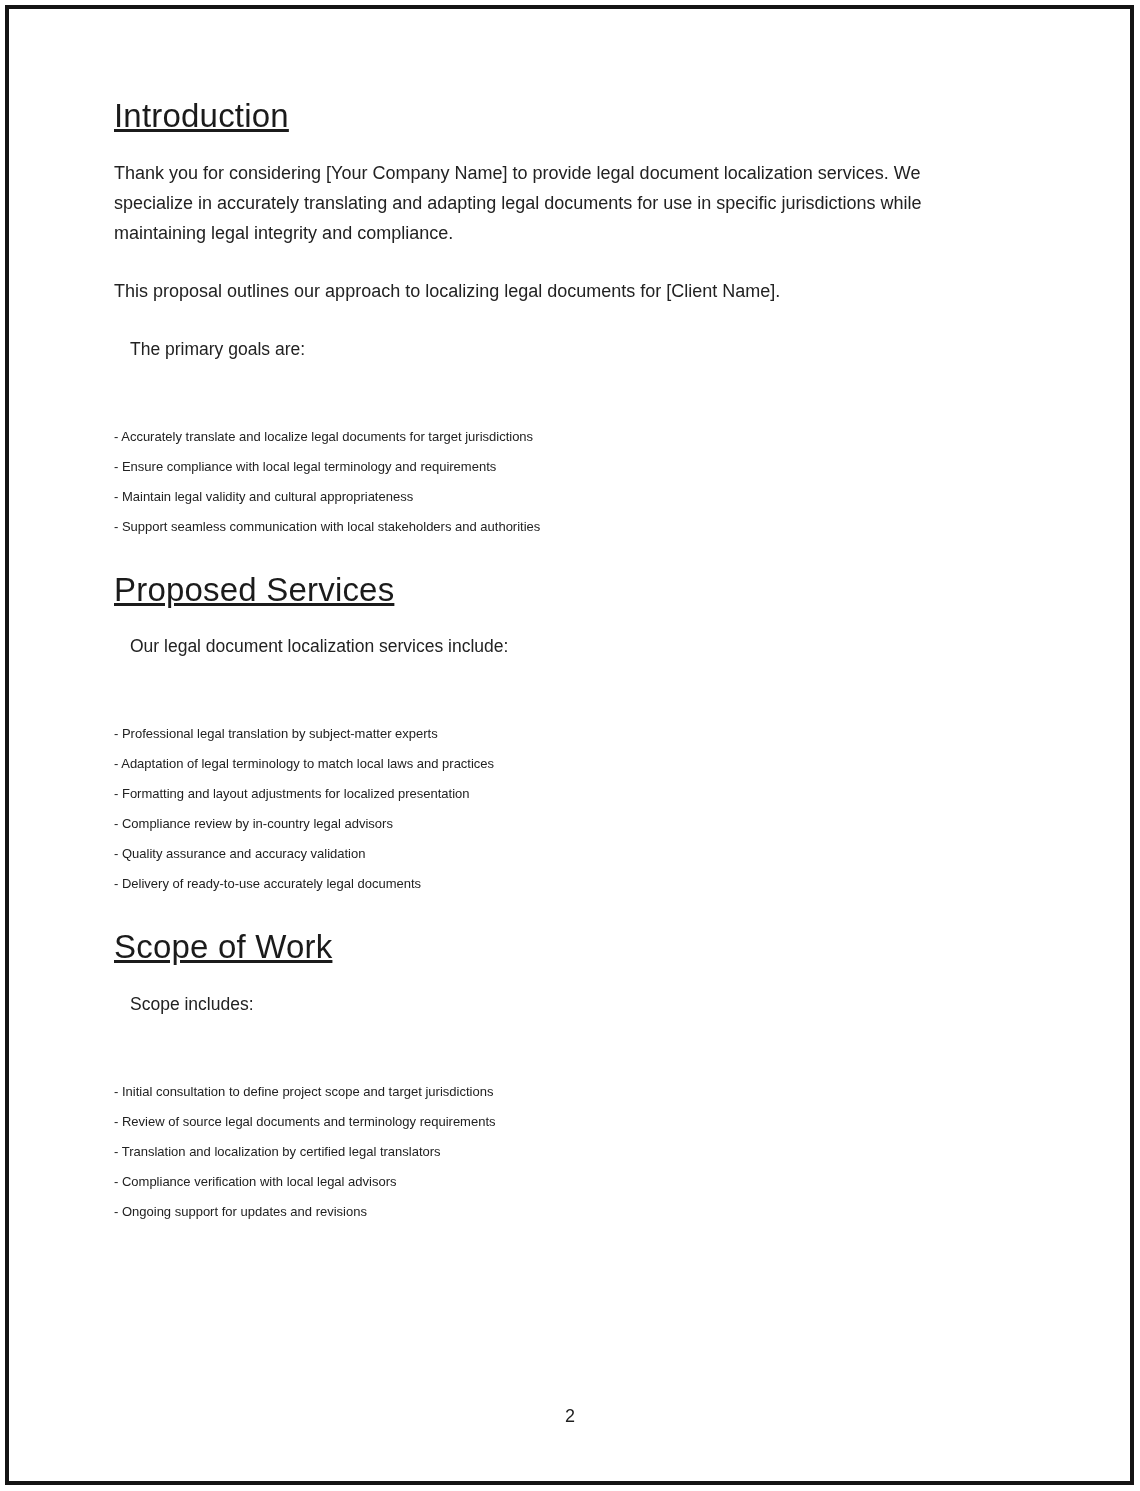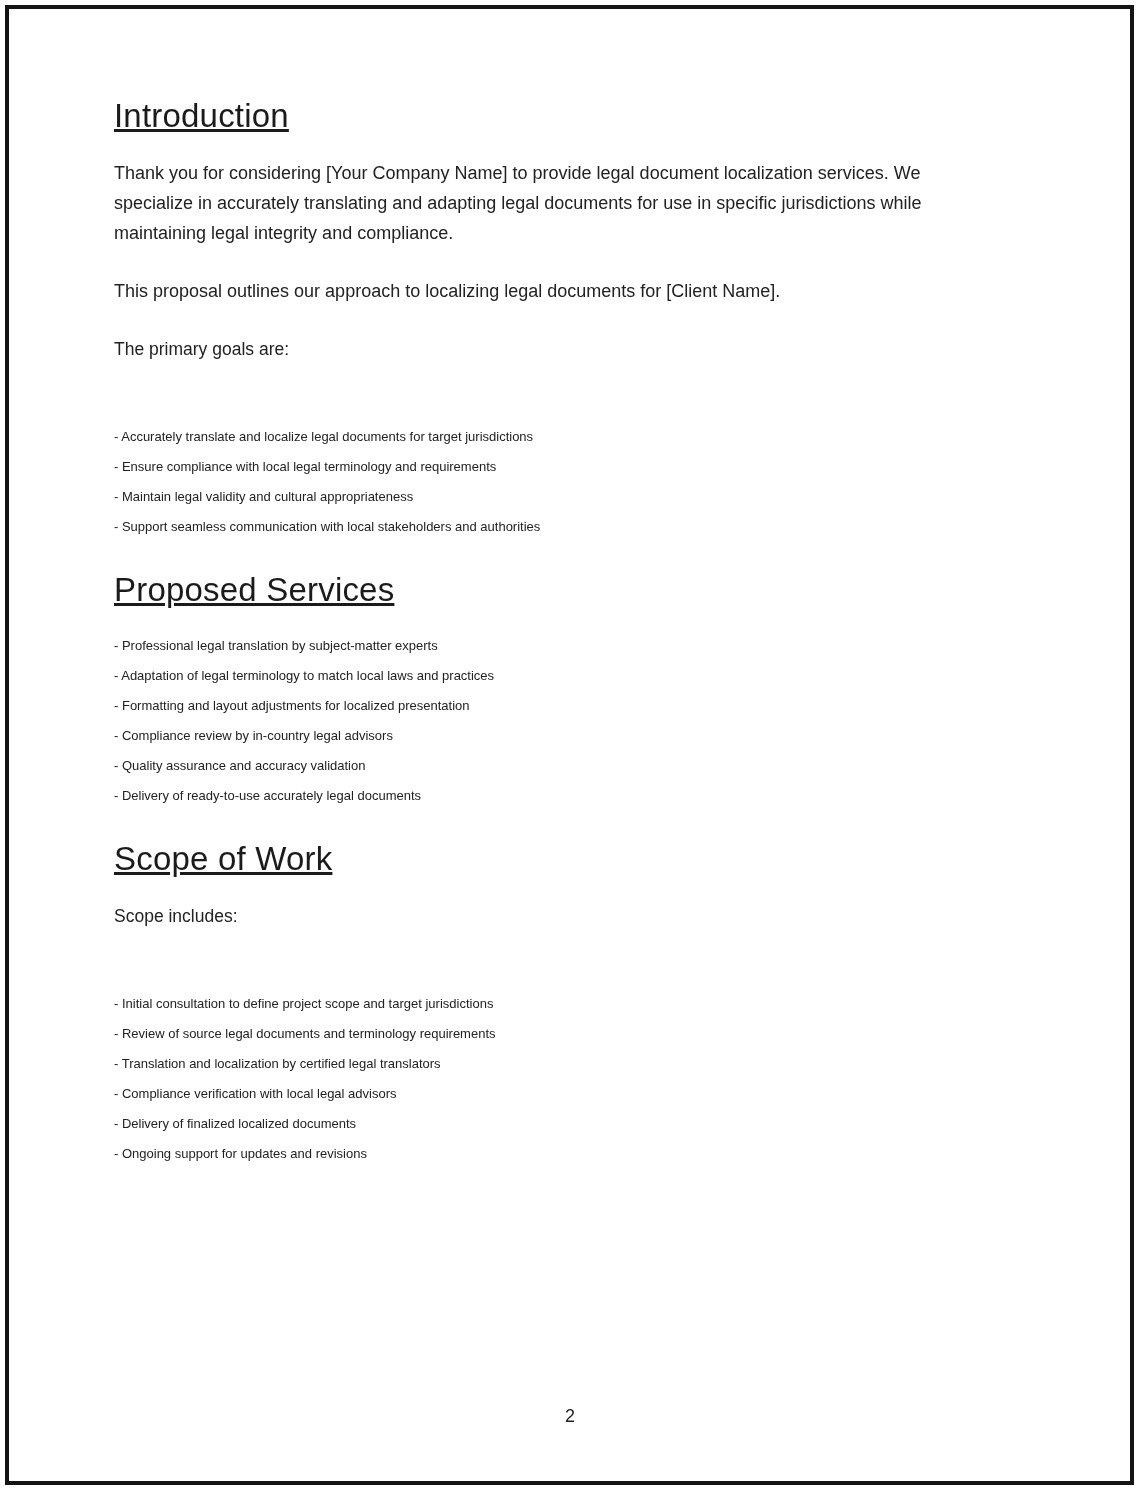--- a/index.html
+++ b/index.html
@@ -43,21 +43,21 @@
   }
   p.body-text {
     font-size: 18px;
     line-height: 30px;
     margin: 0 0 28px 0;
     color: #222222;
   }
   p.section-intro {
     font-size: 17.5px;
     line-height: 30px;
-    margin: 0 0 58px 0;
+    margin: 0 0 58px 16px;
     color: #222222;
   }
   .dash-list {
     margin: 0 0 28px 0;
   }
   .dash-list .list-line {
     font-size: 13px;
     line-height: 30px;
     color: #222222;
   }
@@ -84,35 +84,35 @@
 
   <p class="section-intro">The primary goals are:</p>
   <div class="dash-list">
     <div class="list-line">- Accurately translate and localize legal documents for target jurisdictions</div>
     <div class="list-line">- Ensure compliance with local legal terminology and requirements</div>
     <div class="list-line">- Maintain legal validity and cultural appropriateness</div>
     <div class="list-line">- Support seamless communication with local stakeholders and authorities</div>
   </div>
 
   <h1 class="section-heading">Proposed Services</h1>
+  <p class="section-intro">Our legal document localization services include:</p>
   <div class="dash-list">
     <div class="list-line">- Professional legal translation by subject-matter experts</div>
     <div class="list-line">- Adaptation of legal terminology to match local laws and practices</div>
     <div class="list-line">- Formatting and layout adjustments for localized presentation</div>
     <div class="list-line">- Compliance review by in-country legal advisors</div>
     <div class="list-line">- Quality assurance and accuracy validation</div>
     <div class="list-line">- Delivery of ready-to-use accurately legal documents</div>
   </div>
 
   <h1 class="section-heading">Scope of Work</h1>
   <p class="section-intro">Scope includes:</p>
   <div class="dash-list">
     <div class="list-line">- Initial consultation to define project scope and target jurisdictions</div>
     <div class="list-line">- Review of source legal documents and terminology requirements</div>
     <div class="list-line">- Translation and localization by certified legal translators</div>
     <div class="list-line">- Compliance verification with local legal advisors</div>
-    <div class="list-line">- Delivery of finalized localized documents</div>
     <div class="list-line">- Ongoing support for updates and revisions</div>
   </div>
 
 </div>
 
 <div class="page-footer">2</div>
 
 </body></html>

